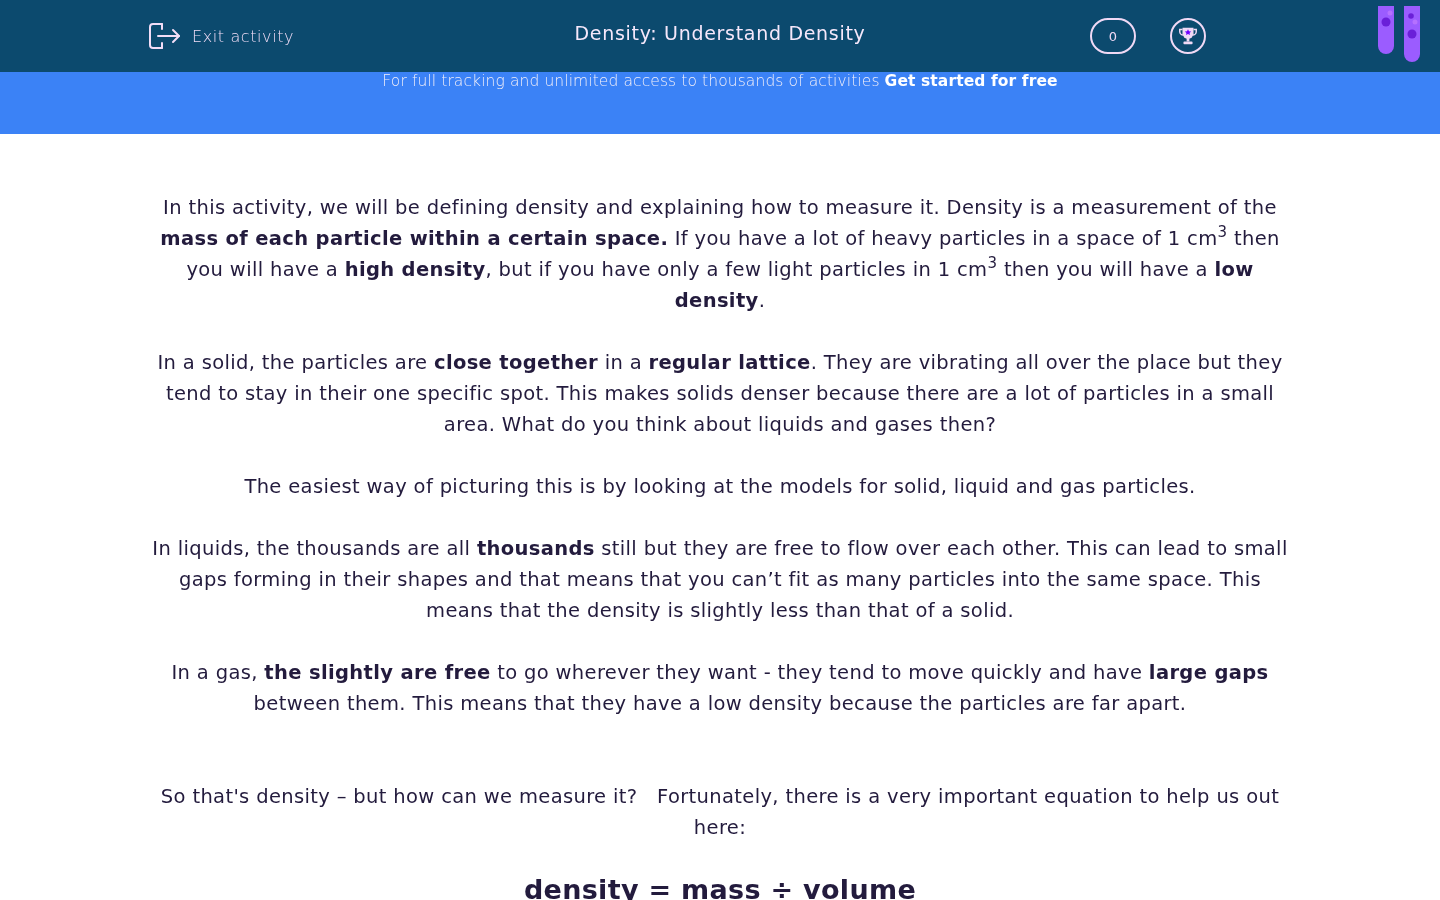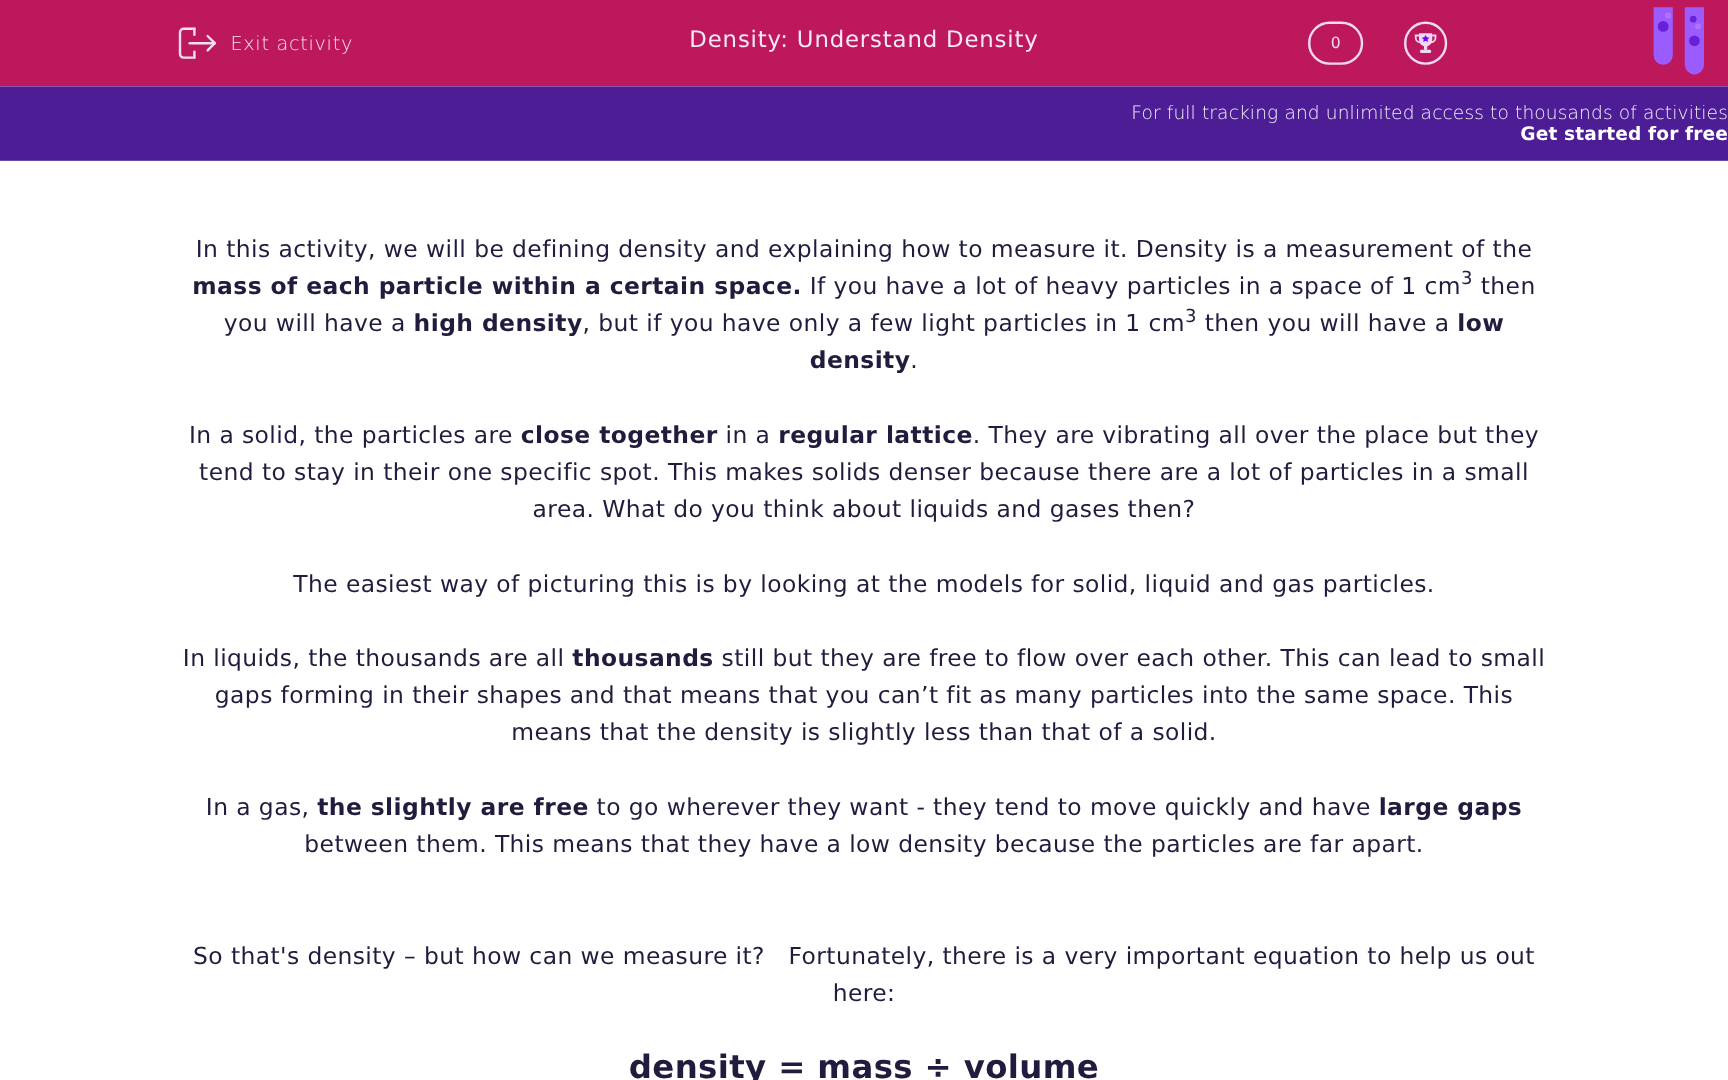--- a/index.html
+++ b/index.html
@@ -1,21 +1,21 @@
 <!DOCTYPE html>
 <html><head>
   <meta charset="utf-8">
   <style>
     * { box-sizing: border-box; margin: 0; padding: 0; }
     html, body { width: 1440px; height: 900px; overflow: hidden; background: #ffffff; }
     body { font-family: "DejaVu Sans", "Liberation Sans", sans-serif; color: #1f1a3a; }
 
     .topbar {
       position: absolute; left: 0; top: 0; width: 1440px; height: 72px;
-      background: #be185d;
+      background: #0c4a6e;
     }
     .exit-btn {
       position: absolute; left: 148px; top: 20px; height: 32px;
       display: flex; align-items: center; gap: 10px; cursor: pointer;
       color: #f2ddf7;
     }
     .exit-btn svg { width: 34px; height: 30px; }
     .exit-label { font-size: 16px; letter-spacing: 0.6px; font-weight: 300; }
 
     .page-title {
@@ -30,23 +30,23 @@
     .trophy-btn {
       position: absolute; left: 1170px; top: 18px; width: 36px; height: 36px;
       border: 2px solid #f0d9f5; border-radius: 50%;
       display: flex; align-items: center; justify-content: center; cursor: pointer;
     }
     .trophy-btn svg { width: 22px; height: 22px; }
     .tubes-logo { position: absolute; left: 1374px; top: 4px; width: 52px; height: 60px; }
 
     .promo-bar {
       position: absolute; left: 0; top: 72px; width: 1440px; height: 62px;
-      background: #4c1d95; color: #f1eef8;
-      display: flex; align-items: flex-end; justify-content: center;
-      font-size: 15.5px; letter-spacing: 0.1px; font-weight: 300; flex-direction: column;
+      background: #3b82f6; color: #f1eef8;
+      display: flex; align-items: flex-start; justify-content: center;
+      font-size: 15.5px; letter-spacing: 0.1px; font-weight: 300;
     }
     .promo-bar .cta { font-weight: 700; color: #ffffff; margin-left: 5px; cursor: pointer; }
 
     .content {
       position: absolute; left: 150px; top: 192px; width: 1140px;
       text-align: center; font-size: 19.5px; line-height: 31px; letter-spacing: 0.35px;
       color: #231b3d;
     }
     .content p { margin-bottom: 31px; }
     .content b { font-weight: 700; }

